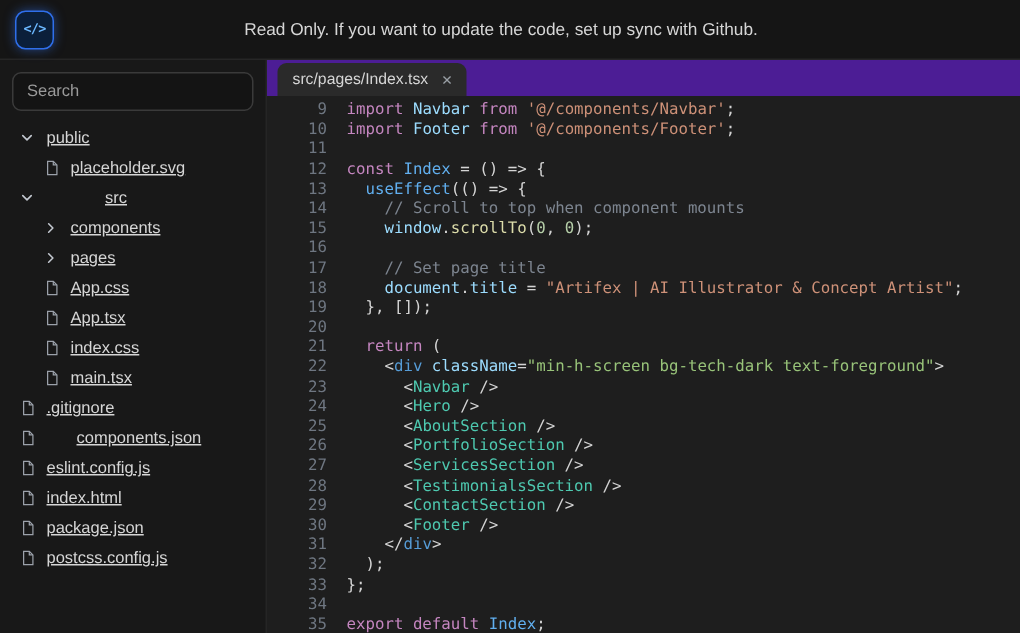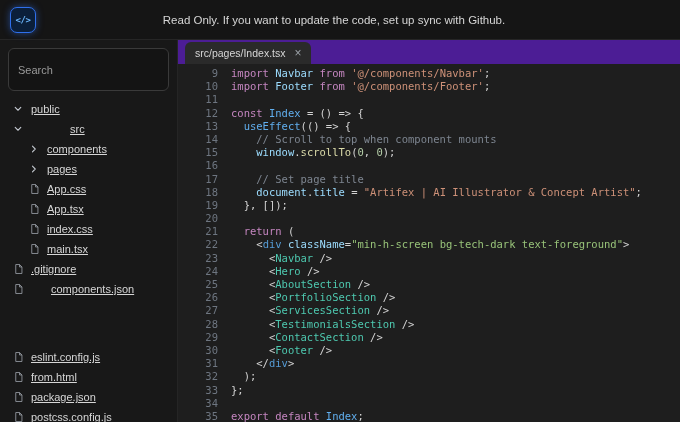--- a/index.html
+++ b/index.html
@@ -34,21 +34,21 @@
 
   
   .main { flex:1; display:flex; min-height:0; }
 
   
   .sidebar {
     width:178px; flex:0 0 178px; background:#181818;
     border-right:1px solid #252525; padding:8px 8px 0 8px; overflow:hidden;
   }
   .search input {
-    width:100%; height:43px; background:#141414;
+    width:100%; height:26px; background:#141414;
     border:1px solid #3a3a3a; border-radius:6px;
     color:#d4d4d4; font-size:11px; padding:0 9px; outline:none;
     font-family:"Liberation Sans", sans-serif;
   }
   .search input::placeholder { color:#9a9a9a; }
   .tree { margin-top:8px; }
   .tree-row {
     display:flex; align-items:center; height:20px; gap:7px;
     color:#d6d6d6; font-size:11px; cursor:pointer; border-radius:4px;
     white-space:nowrap; overflow:hidden;text-decoration:underline;
@@ -114,20 +114,29 @@
       </div>
       <nav class="tree">
           <div class="tree-row" style="padding-left: 4px;">
             <span class="tree-icon">
               <svg width="10" height="10" viewBox="0 0 16 16">
                 <path d="M3.5 5.5 8 10l4.5-4.5" fill="none" stroke="#c3c8d0" stroke-width="1.7" stroke-linecap="round" stroke-linejoin="round"></path>
               </svg>
             </span>
             <span class="tree-label">public</span>
           </div>
+          <div class="tree-row" style="padding-left: 20px;">
+            <span class="tree-icon">
+              <svg width="11" height="12" viewBox="0 0 16 16">
+                <path d="M4 1.5h5.5L13 5v9.5H4z" fill="none" stroke="#9ba1aa" stroke-width="1.2"></path>
+                <path d="M9.5 1.5V5H13" fill="none" stroke="#9ba1aa" stroke-width="1.2"></path>
+              </svg>
+            </span>
+            <span class="tree-label">placeholder.svg</span>
+          </div>
           <div class="tree-row" style="padding-left: 4px; gap: 46px;">
             <span class="tree-icon">
               <svg width="10" height="10" viewBox="0 0 16 16">
                 <path d="M3.5 5.5 8 10l4.5-4.5" fill="none" stroke="#c3c8d0" stroke-width="1.7" stroke-linecap="round" stroke-linejoin="round"></path>
               </svg>
             </span>
             <span class="tree-label">src</span>
           </div>
           <div class="tree-row" style="padding-left: 20px;">
             <span class="tree-icon">
@@ -192,37 +201,37 @@
           </div>
           <div class="tree-row" style="padding-left: 4px; gap: 27px;">
             <span class="tree-icon">
               <svg width="11" height="12" viewBox="0 0 16 16">
                 <path d="M4 1.5h5.5L13 5v9.5H4z" fill="none" stroke="#9ba1aa" stroke-width="1.2"></path>
                 <path d="M9.5 1.5V5H13" fill="none" stroke="#9ba1aa" stroke-width="1.2"></path>
               </svg>
             </span>
             <span class="tree-label">components.json</span>
           </div>
-          <div class="tree-row" style="padding-left: 4px; margin-top: 48px;">
+          <div class="tree-row" style="padding-left: 4px;">
             <span class="tree-icon">
               <svg width="11" height="12" viewBox="0 0 16 16">
                 <path d="M4 1.5h5.5L13 5v9.5H4z" fill="none" stroke="#9ba1aa" stroke-width="1.2"></path>
                 <path d="M9.5 1.5V5H13" fill="none" stroke="#9ba1aa" stroke-width="1.2"></path>
               </svg>
             </span>
             <span class="tree-label">eslint.config.js</span>
           </div>
           <div class="tree-row" style="padding-left: 4px;">
             <span class="tree-icon">
               <svg width="11" height="12" viewBox="0 0 16 16">
                 <path d="M4 1.5h5.5L13 5v9.5H4z" fill="none" stroke="#9ba1aa" stroke-width="1.2"></path>
                 <path d="M9.5 1.5V5H13" fill="none" stroke="#9ba1aa" stroke-width="1.2"></path>
               </svg>
             </span>
-            <span class="tree-label">from.html</span>
+            <span class="tree-label">index.html</span>
           </div>
           <div class="tree-row" style="padding-left: 4px;">
             <span class="tree-icon">
               <svg width="11" height="12" viewBox="0 0 16 16">
                 <path d="M4 1.5h5.5L13 5v9.5H4z" fill="none" stroke="#9ba1aa" stroke-width="1.2"></path>
                 <path d="M9.5 1.5V5H13" fill="none" stroke="#9ba1aa" stroke-width="1.2"></path>
               </svg>
             </span>
             <span class="tree-label">package.json</span>
           </div>

